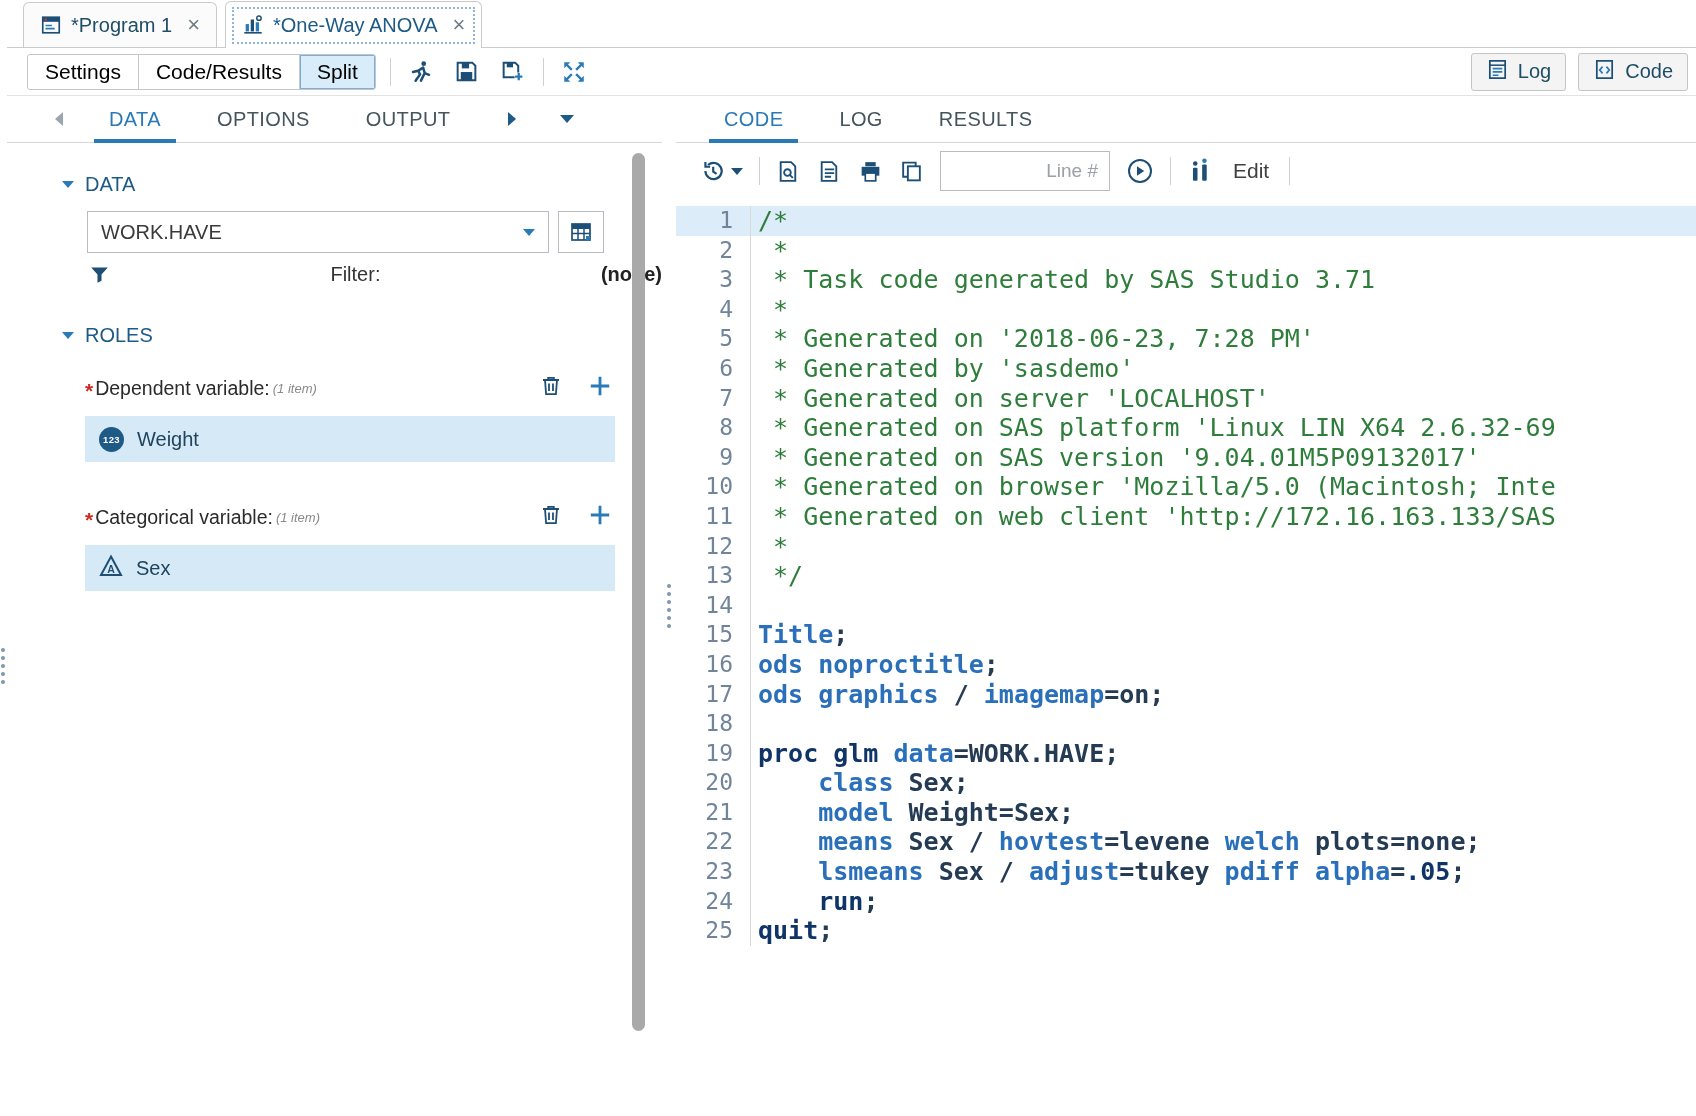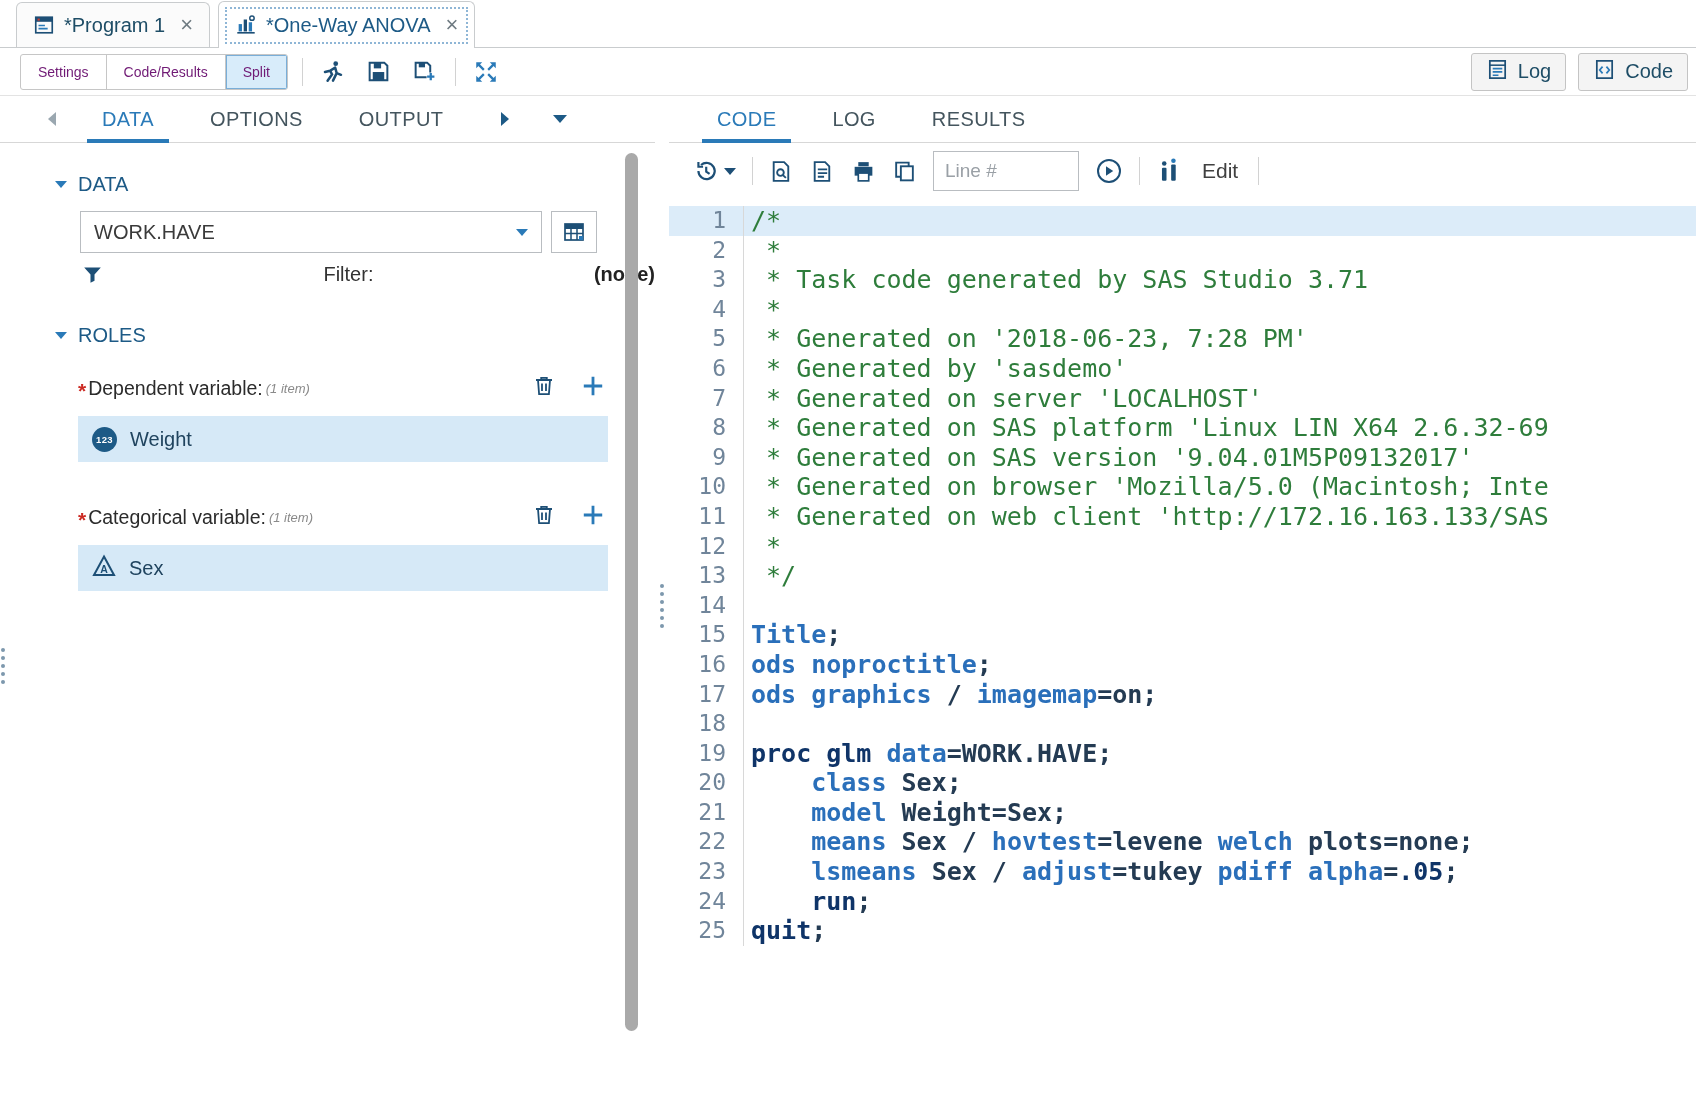--- a/index.html
+++ b/index.html
@@ -1,33 +1,33 @@
 <!DOCTYPE html>
 <html><head>
 <meta charset="utf-8">
 <style>
   * { box-sizing: border-box; margin: 0; padding: 0; }
   html, body { overflow: hidden; background: #fff; }
   body { font-family: "Liberation Sans", sans-serif; }
-  .app { position: relative; width: 1696px; height: 1116px; background: #fff; overflow: hidden; }
+  .app { position: relative; width: 1696px; height: 1116px; background: #fff; overflow: hidden; padding-left: 7px; }
 
   
   .wtabbar { height: 48px; display: flex; align-items: flex-end; padding-left: 16px; border-bottom: 1px solid #c9ccce; background: #fff; position: relative; z-index: 3; }
   .wtab { display: flex; align-items: center; height: 45px; padding: 0 10px; margin-right: 8px; border: 1px solid #c9ccce; border-bottom: none; border-radius: 6px 6px 0 0; background: #fbfbfb; font-size: 20px; color: #1e4d66; cursor: default; }
   .wtab.active { background: #fff; margin-bottom: -1px; height: 47px; }
   .wtab-box { display: flex; align-items: center; gap: 9px; padding: 3px 6px; }
   .wtab.active .wtab-box { outline: 2px dotted #8fb6d6; outline-offset: 2px; }
   .wtab.active .wtab-label { color: #1d5a86; }
   .wtab-close { font-size: 22px; color: #6f7b82; margin-left: 6px; line-height: 1; }
   .wtab-icon svg { display: block; }
 
   
   .toolbar { height: 48px; display: flex; align-items: center; padding: 0 8px 0 20px; gap: 14px; border-bottom: 1px solid #e3e3e3; background: #fff; }
   .seg { display: flex; align-items: stretch; height: 36px; border: 1px solid #c6c6c6; border-radius: 3px; overflow: hidden; background: #fff; }
-  .seg-item { display: flex; align-items: center; padding: 0 17px; font-size: 14px; color: #701a75; border-left: 1px solid #c6c6c6; }
+  .seg-item { display: flex; align-items: center; padding: 0 17px; font-size: 21px; color: #000000; border-left: 1px solid #c6c6c6; }
   .seg-item:first-child { border-left: none; }
   .seg-item.selected { background: #d8ecfa; box-shadow: inset 0 0 0 1px #79aed8; }
   .tb-sep { width: 1px; height: 28px; background: #d2d2d2; flex: none; }
   .tb-icon { width: 32px; height: 32px; display: flex; align-items: center; justify-content: center; color: #1d4f76; }
   .tb-icon.blue { color: #2a7ab8; }
   .tb-right { margin-left: auto; display: flex; gap: 12px; }
   .tb-btn { display: flex; align-items: center; gap: 9px; height: 38px; padding: 0 14px; background: #f4f4f4; border: 1px solid #c4c4c4; border-radius: 3px; font-size: 20px; color: #1e4d66; }
 
   
   .main { display: flex; height: 1019px; }
@@ -78,21 +78,21 @@
 
   .grip { position: absolute; top: 50%; left: 50%; transform: translate(-50%, -50%); display: flex; flex-direction: column; gap: 4px; }
   .grip i { width: 4px; height: 4px; border-radius: 50%; background: #7d98ad; display: block; }
   .edge-grip { position: absolute; left: 1px; top: 648px; display: flex; flex-direction: column; gap: 4px; }
   .edge-grip i { width: 4px; height: 4px; border-radius: 50%; background: #7d98ad; display: block; }
 
   
   .code-toolbar { height: 56px; flex: none; display: flex; align-items: center; padding-left: 24px; gap: 16px; color: #1d4f76; }
   .ct-icon { display: flex; align-items: center; justify-content: center; color: #1d4f76; }
   .history-group { display: flex; align-items: center; gap: 5px; }
-  .line-input { width: 146px; height: 40px; border: 1px solid #b9bdc1; padding: 0 11px; font-size: 19px; color: #444; font-family: "Liberation Sans", sans-serif; }
+  .line-input { width: 170px; height: 40px; border: 1px solid #b9bdc1; padding: 0 11px; font-size: 19px; color: #444; font-family: "Liberation Sans", sans-serif; text-align: right; }
   .line-input::placeholder { color: #9aa0a6; }
   .edit-label { font-size: 21px; color: #404040; margin: 0 4px; }
 
   
   .code-area { flex: 1; overflow: hidden; font-family: "DejaVu Sans Mono", "Liberation Mono", monospace; font-size: 25px; line-height: 29.6px; padding-top: 7px; }
   .code-line { display: flex; height: 29.6px; }
   .code-line.current { background: #dcecf9; }
   .gutter { width: 75px; flex: none; text-align: right; padding-right: 17px; color: #70859a; border-right: 1px solid #d8d8d8; font-size: 23px; font-weight: 400; }
   .code-text { flex: 1; overflow: hidden; white-space: pre; padding-left: 7px; }
   .seg-c { color: #2e7d3b; font-weight: 400; }

